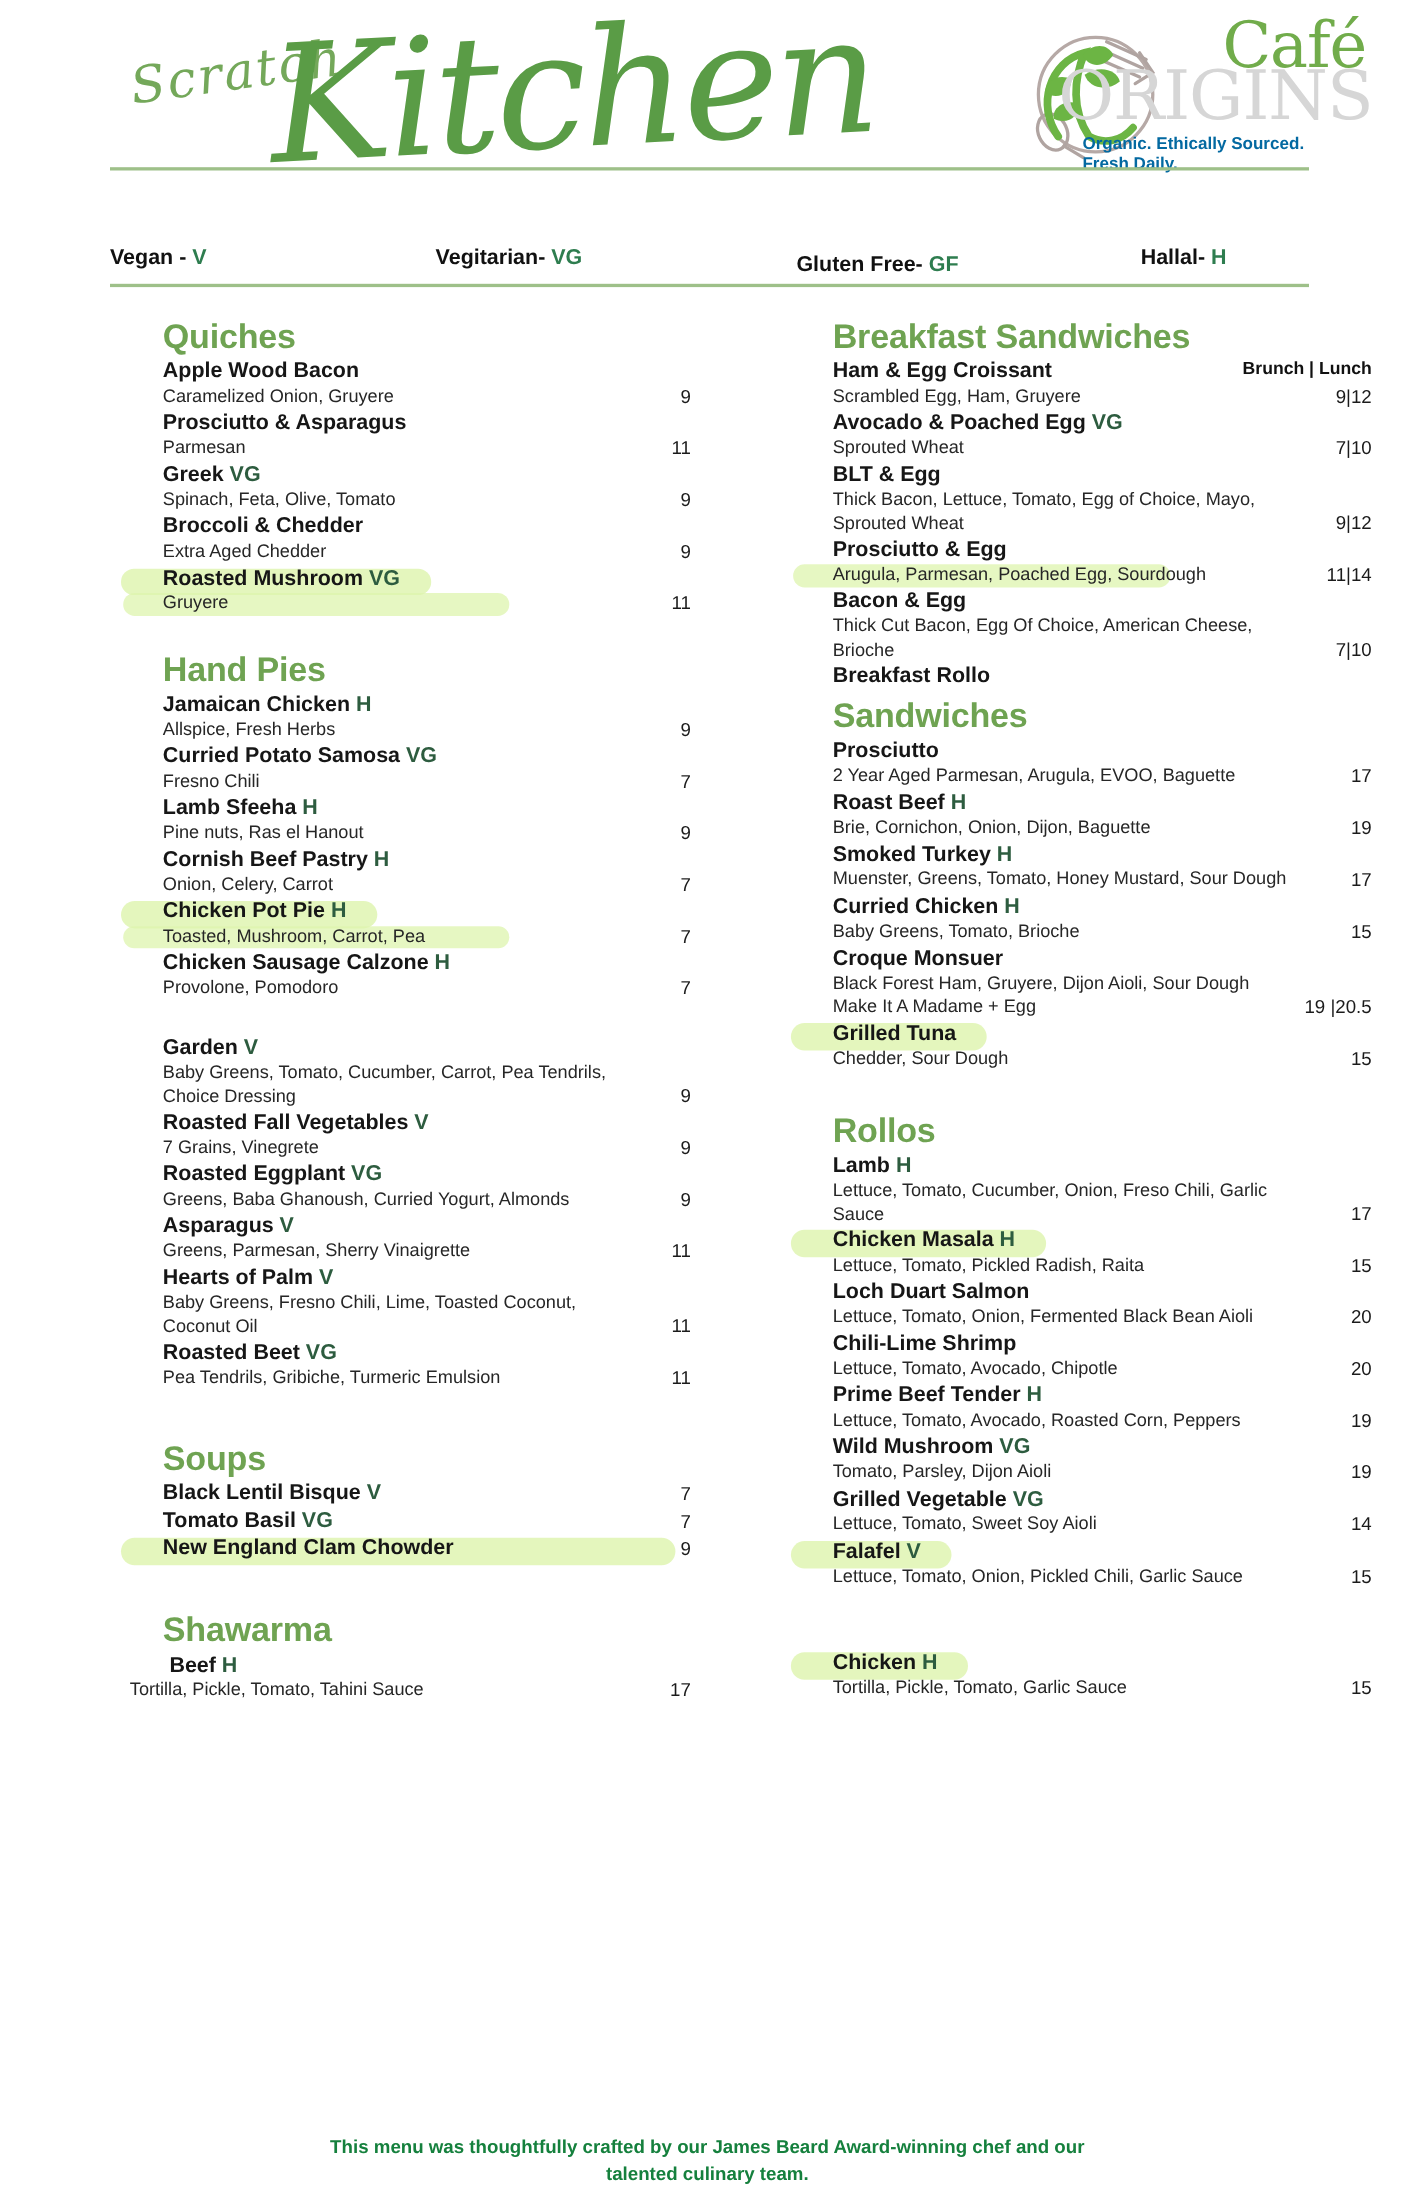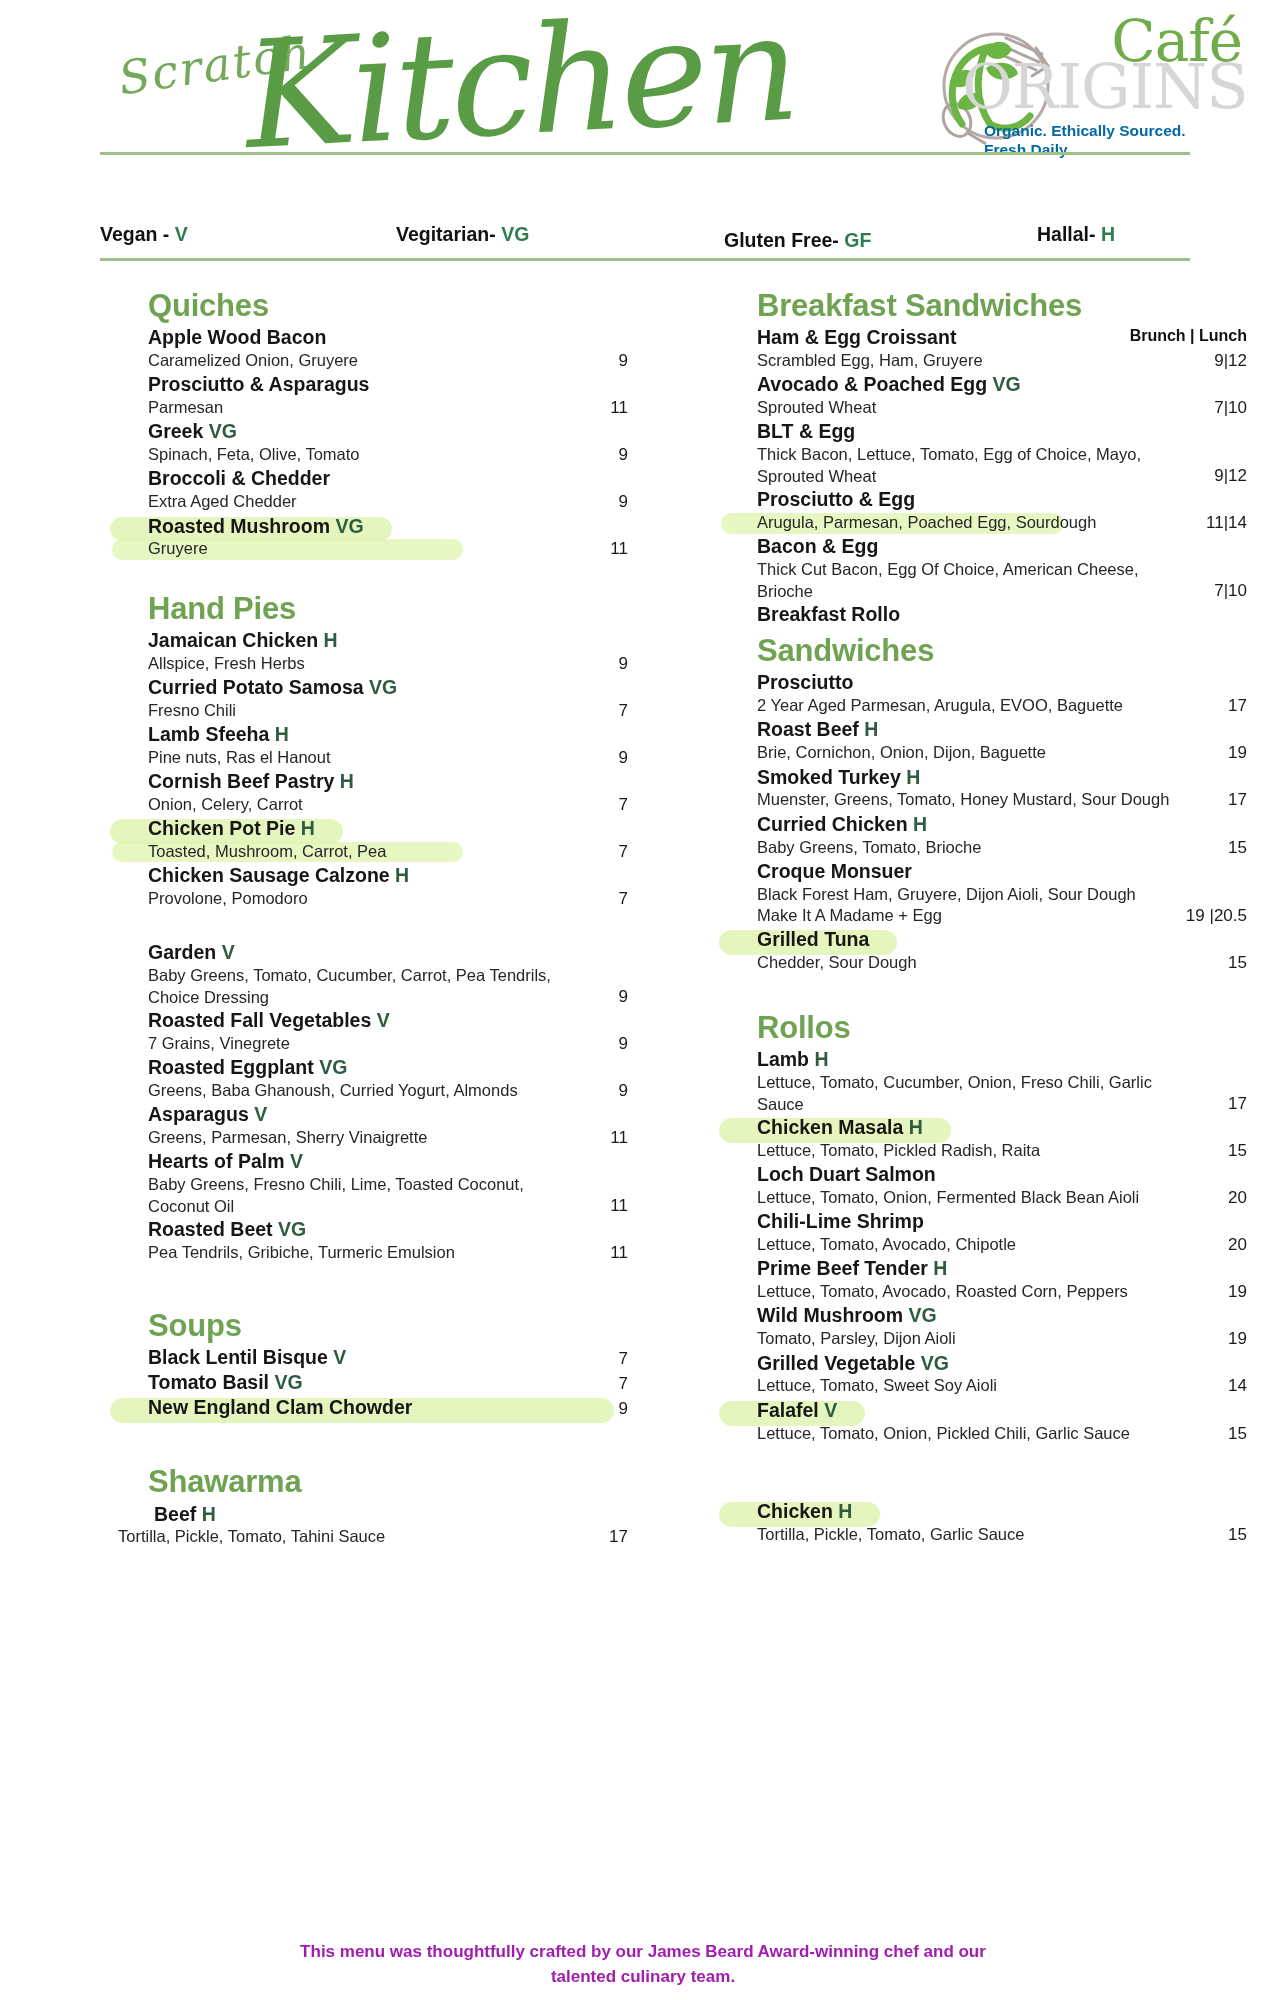--- a/index.html
+++ b/index.html
@@ -245,21 +245,21 @@
 
   
   .footer {
     position: absolute;
     left: 0;
     top: 1940px;
     width: 1286px;
     text-align: center;
     font-size: 17px;
     font-weight: bold;
-    color: #a21caf;
+    color: #15803d;
     line-height: 1.45;
   }
 </style>
 </head>
 <body>
 
 <div class="header">
 
   <div class="script-wrap">
     <div class="script-scratch">Scratch</div>

